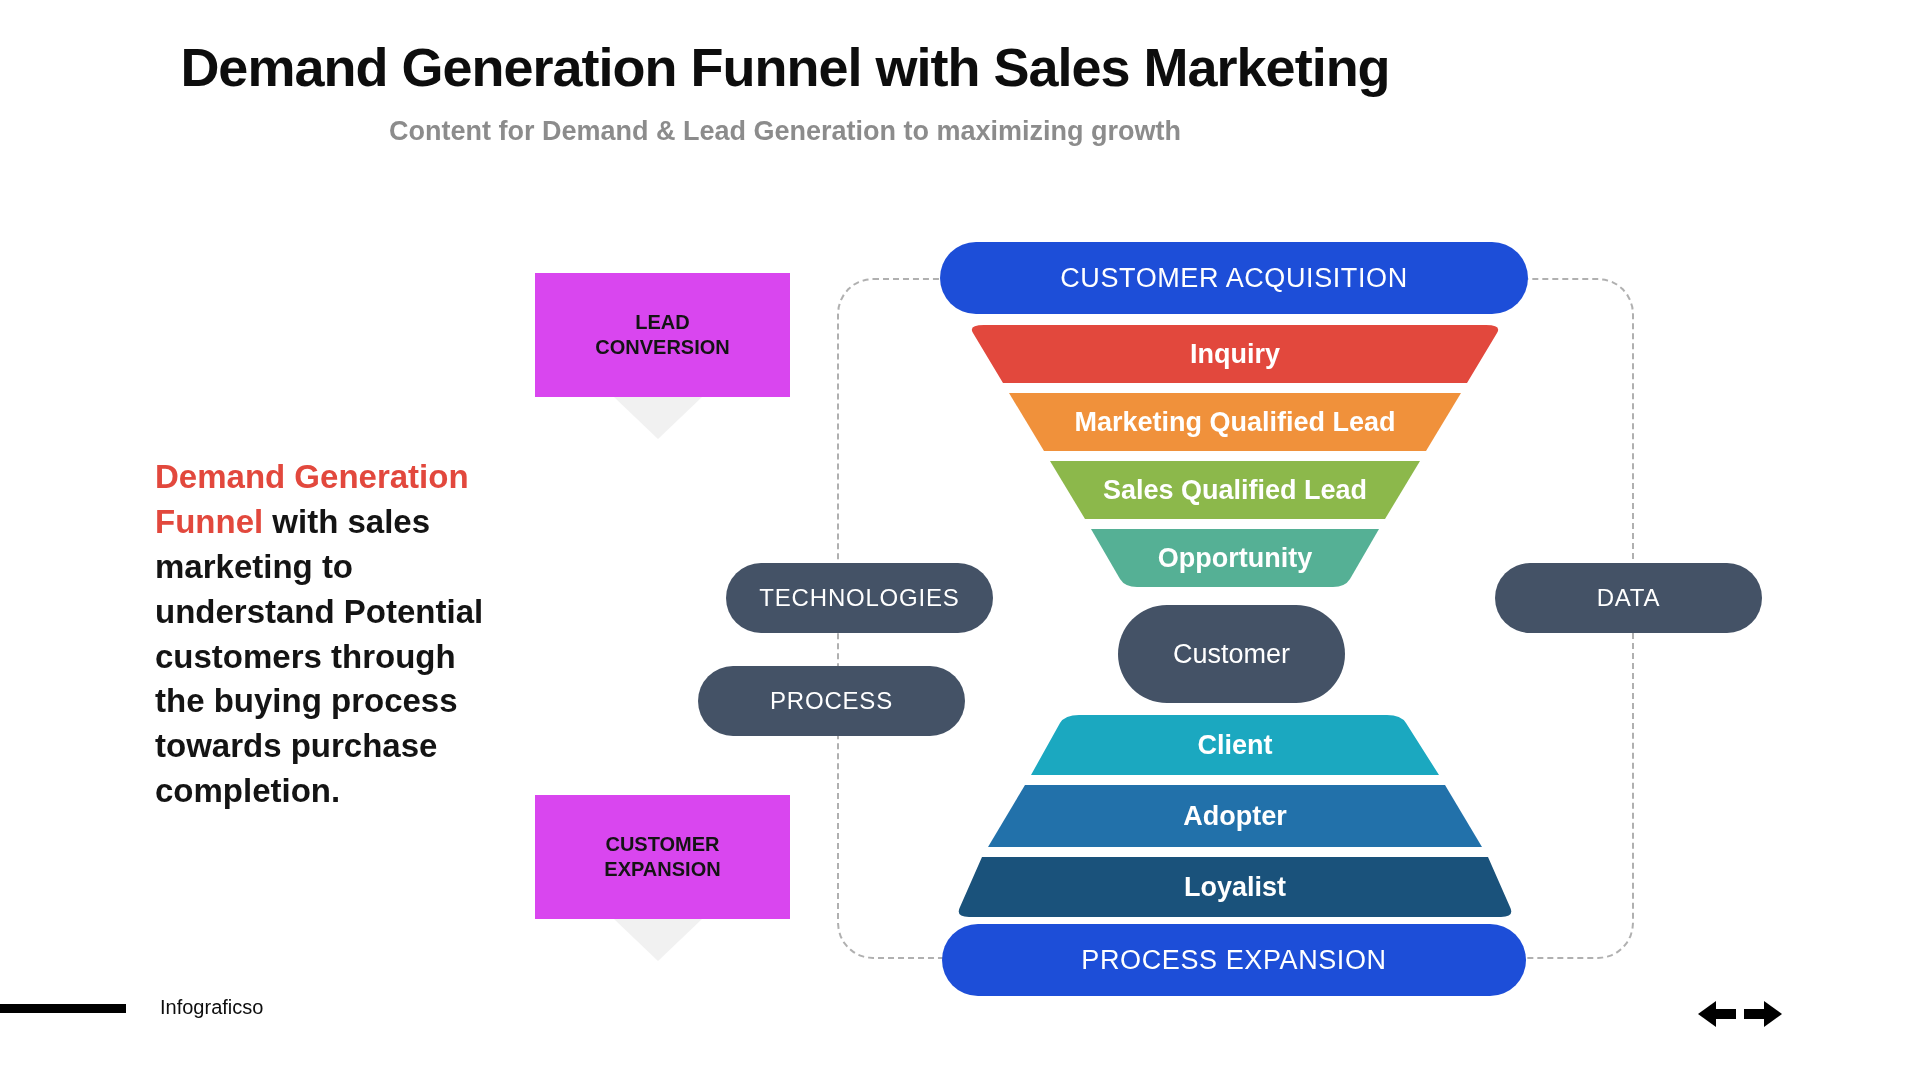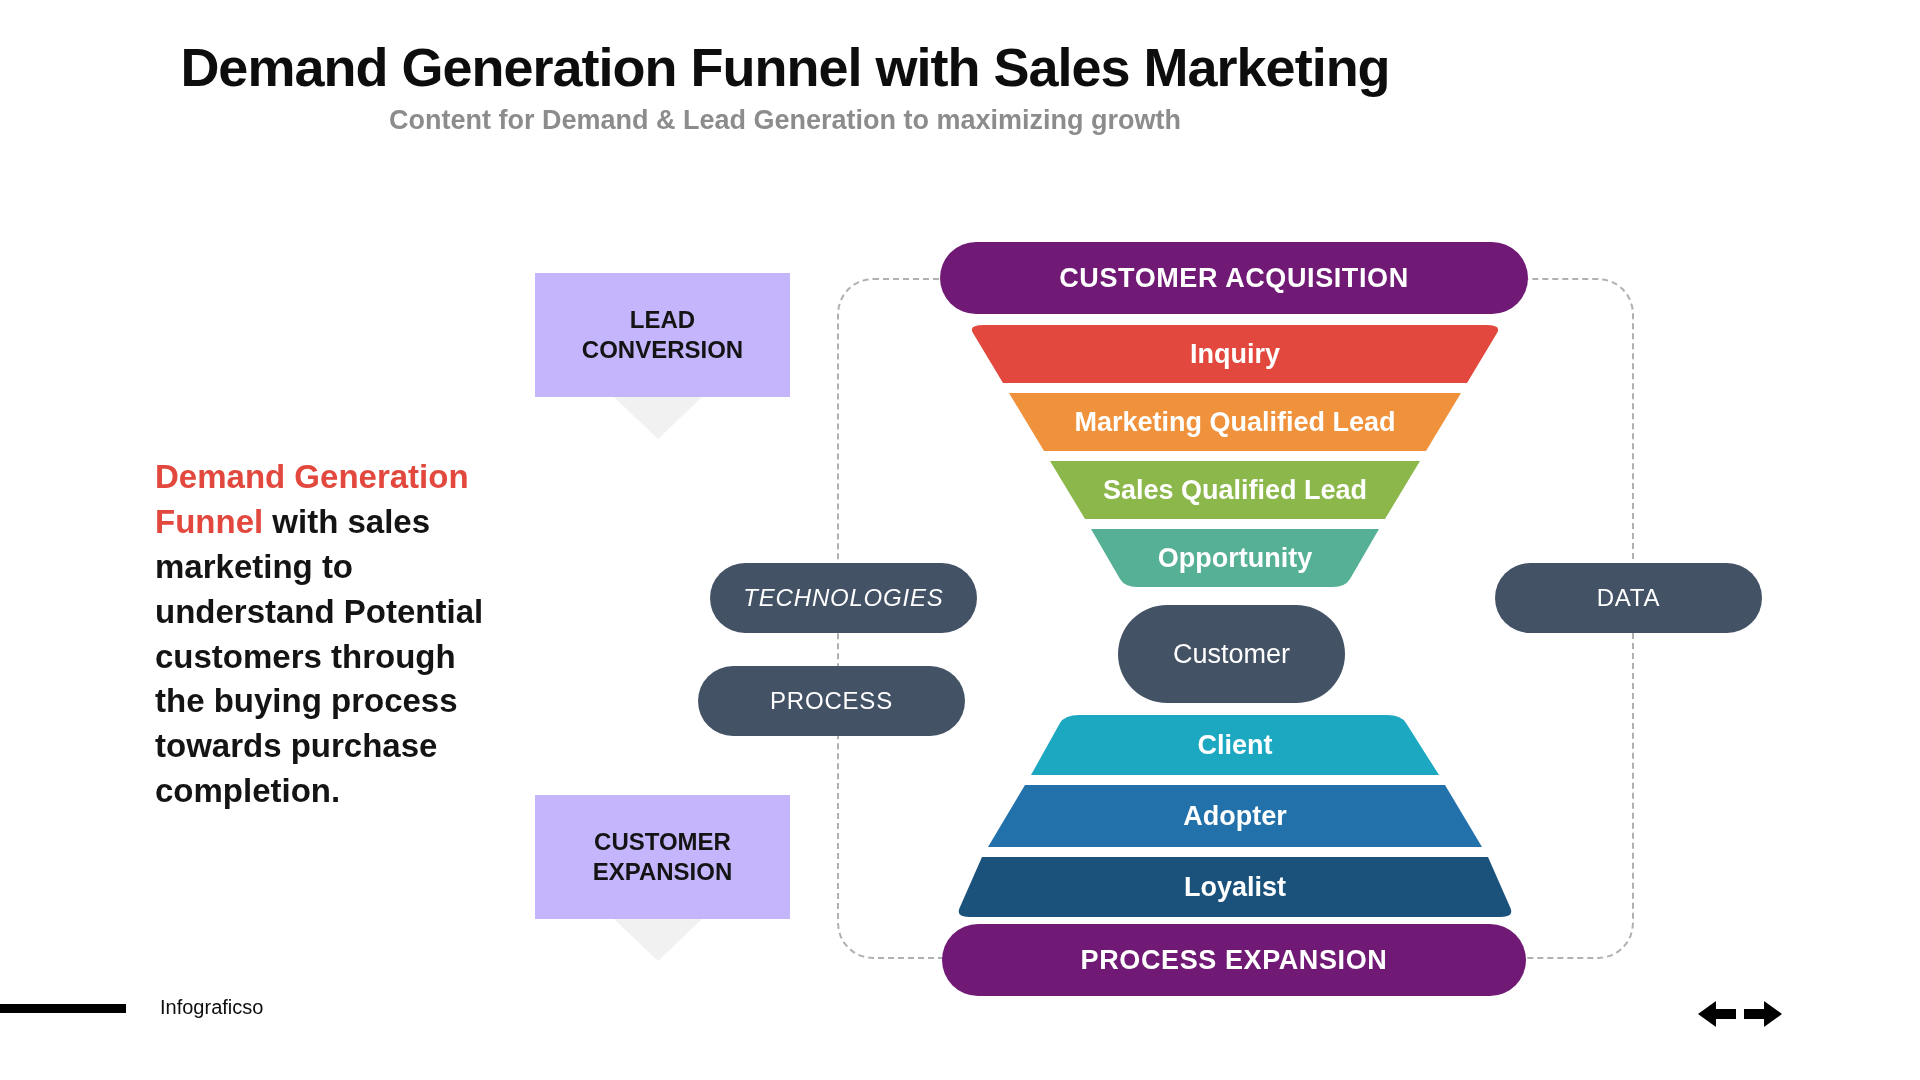--- a/index.html
+++ b/index.html
@@ -3,54 +3,54 @@
 <meta charset="utf-8">
 <style>
   * { margin:0; padding:0; box-sizing:border-box; }
   html,body { width:1920px; height:1080px; background:#fff; overflow:hidden;
               font-family:"Liberation Sans", sans-serif; }
   .stage-canvas { position:absolute; left:0; top:0; width:1808px; height:1080px; }
 
   
   .header { position:absolute; left:110px; top:36px; width:1350px; text-align:center; }
   .main-title { font-size:54px; font-weight:700; color:#0d0d0d; letter-spacing:-1px; }
-  .subtitle { margin-top:7px; font-size:27px; font-weight:700; color:#8c8c8c; }
+  .subtitle { margin-top:18px; font-size:27px; font-weight:700; color:#8c8c8c; }
 
   
   .description { position:absolute; left:155px; top:455px; width:348px;
                  font-size:33px; line-height:1.36; font-weight:700; color:#141414; }
   .description .hl { color:#e2483d; }
 
   
-  .bubble { position:absolute; width:255px; height:124px; background:#c4b5fd;
+  .bubble { position:absolute; width:255px; height:124px; background:#d946ef;
             display:flex; align-items:center; justify-content:center; text-align:center;
-            font-size:24px; font-weight:700; color:#141414; line-height:1.25; z-index:3; }
+            font-size:20px; font-weight:700; color:#141414; line-height:1.25; z-index:3; }
   .bubble .tail { position:absolute; top:100%; left:79px; width:0; height:0;
                   border-left:44px solid transparent; border-right:44px solid transparent;
                   border-top:42px solid #f1f1f1; }
   .bubble-lead { left:535px; top:273px; }
   .bubble-expansion { left:535px; top:795px; }
 
   
   .boundary { position:absolute; left:837px; top:278px; width:797px; height:681px;
               border:2px dashed #b0b0b0; border-radius:36px; z-index:1; }
 
   
   .pill { position:absolute; height:70px; background:#445266; border-radius:35px;
           display:flex; align-items:center; justify-content:center; color:#fff;
           font-size:24px; font-weight:400; letter-spacing:0.8px; z-index:3; }
   .pill-side { width:267px; }
-  .pill-technologies { left:710px; top:563px;font-style:italic; }
+  .pill-technologies { left:726px; top:563px; }
   .pill-process { left:698px; top:666px; }
   .pill-data { left:1495px; top:563px; }
   .pill-reporting { left:1495px; top:666px; }
 
-  .banner { position:absolute; height:72px; background:#701a75; border-radius:36px;
+  .banner { position:absolute; height:72px; background:#1d4ed8; border-radius:36px;
             display:flex; align-items:center; justify-content:center; color:#fff;
-            font-size:27px; font-weight:700; letter-spacing:0.6px; z-index:4; }
+            font-size:27px; font-weight:400; letter-spacing:0.6px; z-index:4; }
   .banner-top { left:940px; top:242px; width:588px; }
   .banner-bottom { left:942px; top:924px; width:584px; }
 
   
   .funnel-svg { position:absolute; left:0; top:0; width:1920px; height:1080px; z-index:2; }
   .funnel-svg text { font-family:"Liberation Sans", sans-serif; font-size:27px; font-weight:700;
                      fill:#ffffff; text-anchor:middle; }
 
   
   .customer-node { position:absolute; left:1118px; top:605px; width:227px; height:98px;

